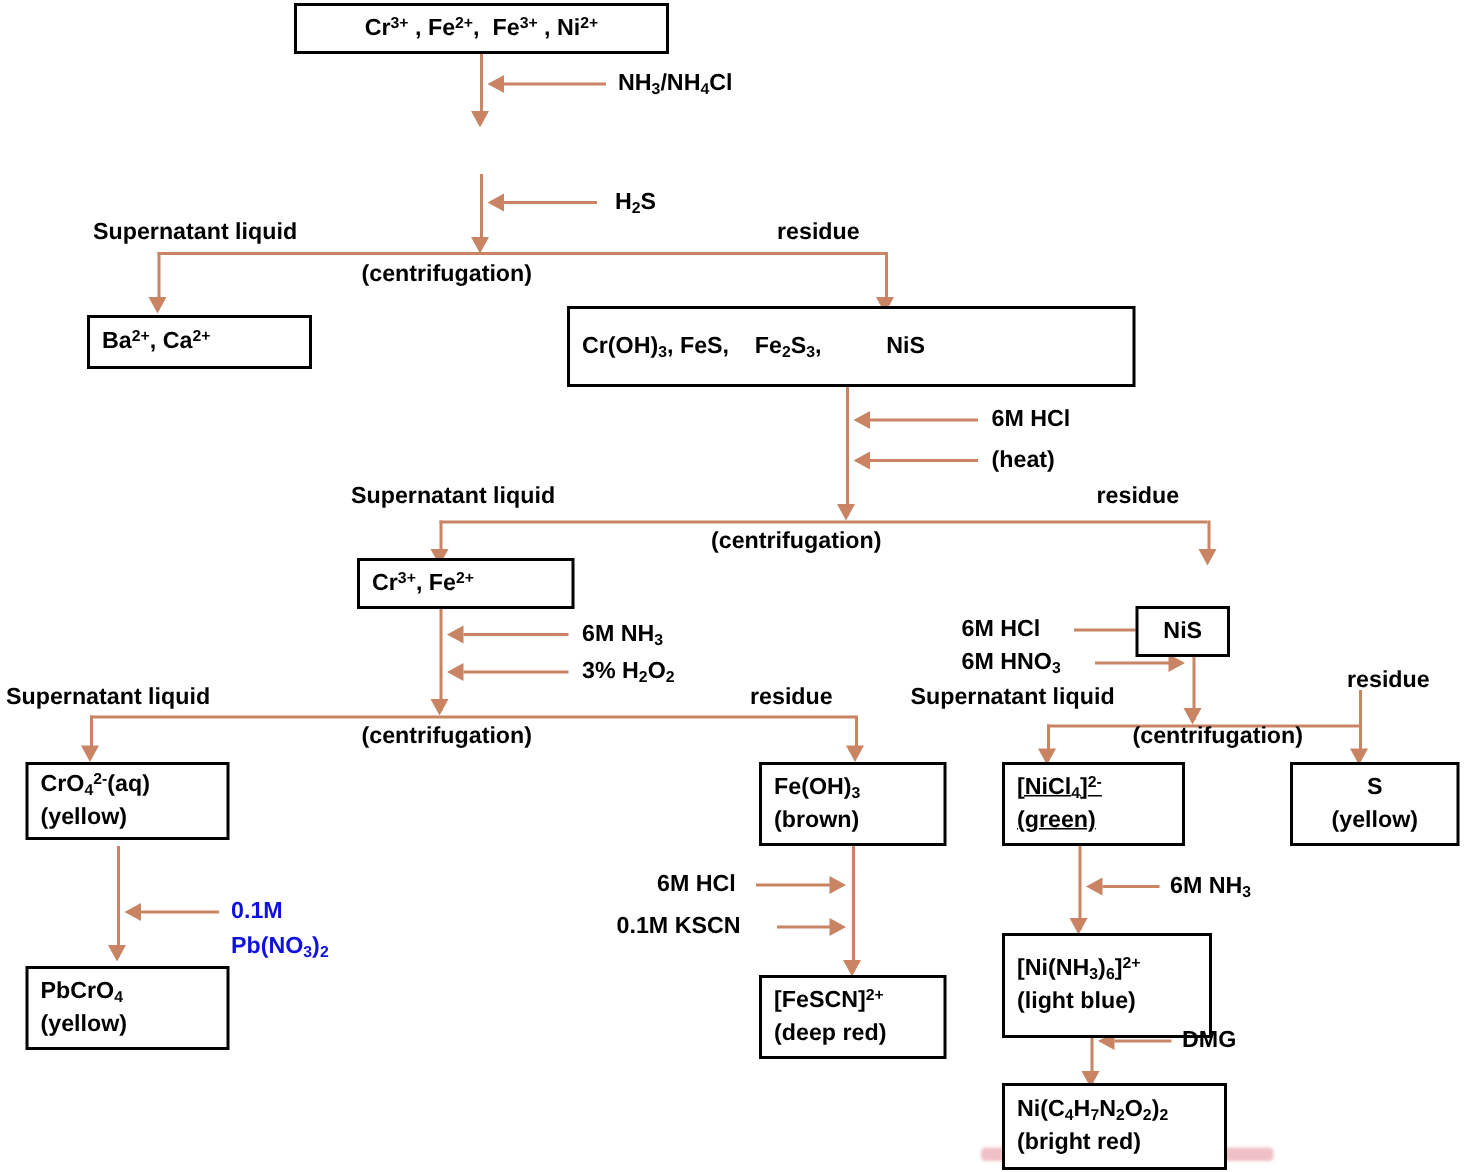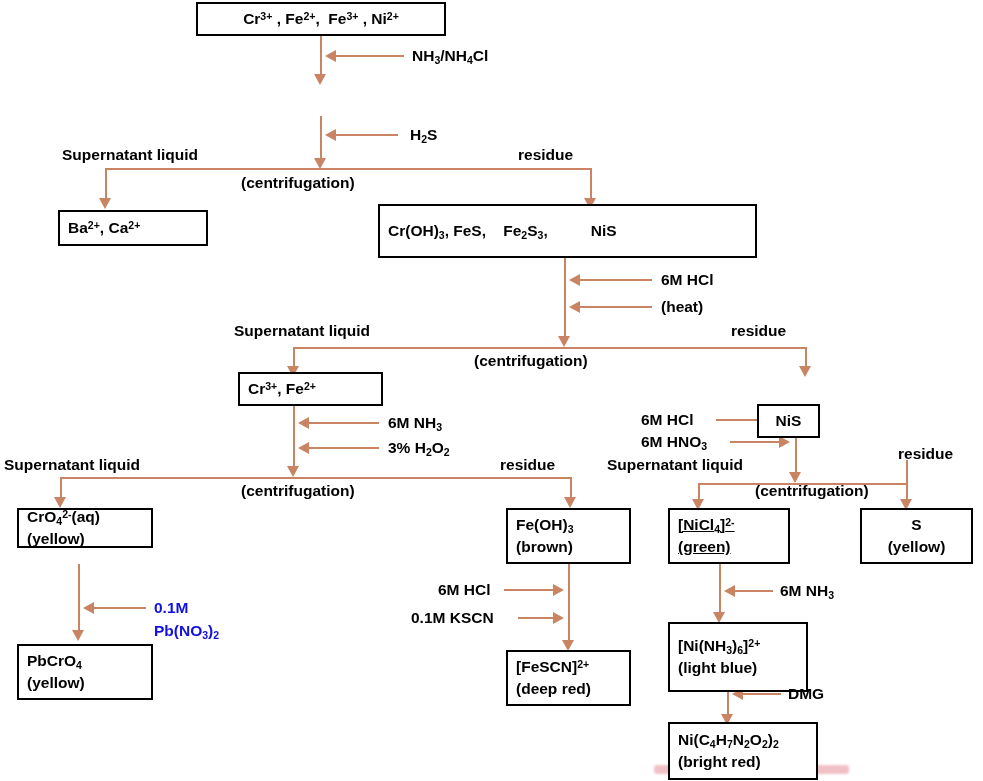--- a/index.html
+++ b/index.html
@@ -203,21 +203,21 @@
   <div class="lbl" style="left:607px;top:455px;">Supernatant liquid</div>
   <div class="lbl" style="left:898px;top:444px;">residue</div>
   <div class="lbl" style="left:755px;top:481px;">(centrifugation)</div>
 
   <div class="vline" style="left:698px;top:483px;height:22px;"></div>
   <div class="ah down" style="left:692px;top:499px;"></div>
 
   <div class="vline" style="left:906px;top:460px;height:45px;"></div>
   <div class="ah down" style="left:900px;top:499px;"></div>
 
-  <div class="box left pad-in" style="left:17px;top:508px;width:136px;height:40px;">
+  <div class="box left pad-in" style="left:17px;top:508px;width:136px;height:52px;">
     <span class="ln">CrO<sub>4</sub><sup>2-</sup>(aq)</span>
     <span class="ln">(yellow)</span>
   </div>
 
   <div class="box left pad-in" style="left:506px;top:508px;width:125px;height:56px;">
     <span class="ln">Fe(OH)<sub>3</sub></span>
     <span class="ln">(brown)</span>
   </div>
 
   <div class="box left pad-in" style="left:668px;top:508px;width:122px;height:56px;text-decoration:underline;">

